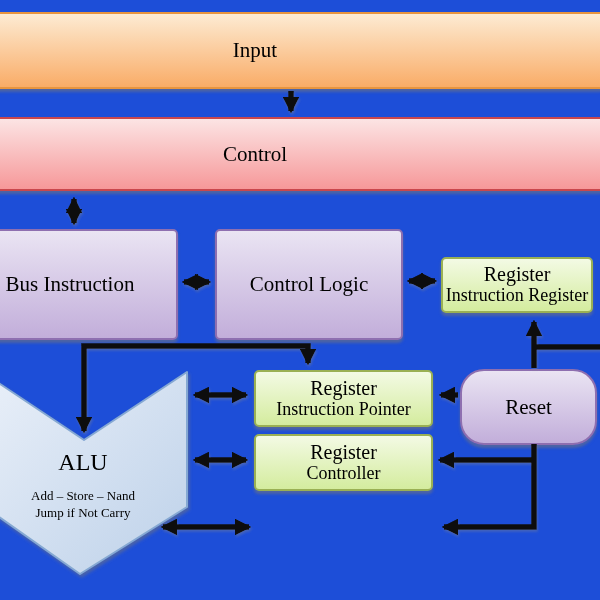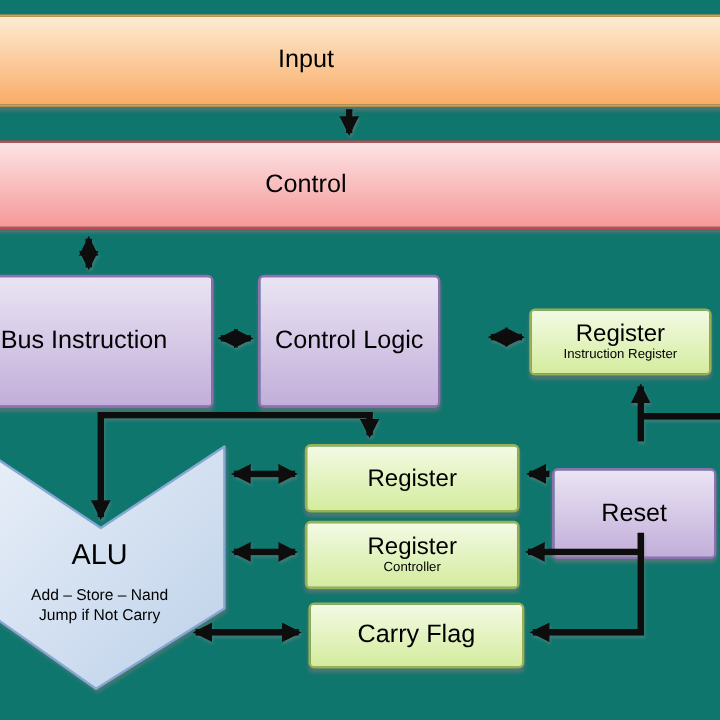--- a/index.html
+++ b/index.html
@@ -1,23 +1,23 @@
 <!DOCTYPE html>
 <html style="--orange_fill_top: #FDEBD3; --orange_fill_bottom: #F9AC67; --orange_border: #E8953F; --red_fill_top: #FCE4E4; --red_fill_bottom: #F69899; --red_border: #C9474D; --purple_fill_top: #EAE4F3; --purple_fill_bottom: #C2AEDA; --purple_border: #8E6FB0; --green_fill_top: #F3FAE4; --green_fill_bottom: #D4EC9E; --green_border: #9AB054; --blue_fill_top: #EAF0F9; --blue_fill_bottom: #BDD1E9; --blue_border: #85A8D3; --line: #0A0A0A;"><head>
 <meta charset="utf-8">
 <style>
   html,body{margin:0;padding:0;background:#fff;}
-  #canvas{position:relative;width:600px;height:600px;overflow:hidden;background:#0f766e;
-          font-family:Liberation Sans, sans-serif;color:#000;}
+  #canvas{position:relative;width:600px;height:600px;overflow:hidden;background:#1d4ed8;
+          font-family:Liberation Serif, serif;color:#000;}
   .box{position:absolute;box-sizing:border-box;border:2px solid;border-radius:5px;
        display:flex;flex-direction:column;align-items:center;justify-content:center;
        text-align:center;box-shadow:0 3px 3px rgba(120,120,120,.55);}
   .lbl{font-size:21px;line-height:1.15;}
   .lbl-sm{font-size:20px;line-height:1.1;}
-  .sub{font-size:11px;line-height:1.2;}
+  .sub{font-size:18px;line-height:1.2;}
   .orange{background:linear-gradient(var(--orange_fill_top),var(--orange_fill_bottom));
           border-color:var(--orange_border);}
   .red{background:linear-gradient(var(--red_fill_top),var(--red_fill_bottom));
        border-color:var(--red_border);}
   .purple{background:linear-gradient(var(--purple_fill_top),var(--purple_fill_bottom));
           border-color:var(--purple_border);}
   .green{background:linear-gradient(var(--green_fill_top),var(--green_fill_bottom));
          border-color:var(--green_border);}
   #wires{position:absolute;left:0;top:0;pointer-events:none;}
   .alu-text{position:absolute;left:-12px;width:190px;text-align:center;}
@@ -35,45 +35,43 @@
   </div>
 
   <div class="box red" style="left:-95px;top:117px;width:700px;height:74px;">
     <span class="lbl">Control</span>
   </div>
 
   <div class="box purple" style="left:-38px;top:229px;width:216px;height:111px;">
     <span class="lbl">Bus Instruction</span>
   </div>
 
-  <div class="box purple" style="left:215px;top:229px;width:152px;height:111px;">
+  <div class="box purple" style="left:215px;top:229px;width:188px;height:111px;">
     <span class="lbl">Control Logic</span>
   </div>
 
   <div class="box green" style="left:441px;top:257px;width:152px;height:56px;">
     <span class="lbl-sm">Register</span>
     <span class="sub">Instruction Register</span>
   </div>
 
-  <div class="box purple" style="left:460px;top:390px;width:137px;height:76px;">
+  <div class="box purple" style="left:460px;top:369px;width:137px;height:76px;border-radius:24px;">
     <span class="lbl">Reset</span>
   </div>
 
   <div class="box green" style="left:254px;top:370px;width:179px;height:57px;">
     <span class="lbl-sm">Register</span>
+    <span class="sub">Instruction Pointer</span>
   </div>
 
   <div class="box green" style="left:254px;top:434px;width:179px;height:57px;">
     <span class="lbl-sm">Register</span>
     <span class="sub">Controller</span>
   </div>
 
-  <div class="box green" style="left:257px;top:502px;width:180px;height:55px;">
-    <span class="lbl">Carry Flag</span>
-  </div>
 
   <svg id="wires" width="600" height="600" viewBox="0 0 600 600">
     <defs>
       <linearGradient id="aluGrad" x1="0" y1="0" x2="1" y2="1">
         <stop offset="0" style="stop-color:var(--blue_fill_top)"></stop>
         <stop offset="1" style="stop-color:var(--blue_fill_bottom)"></stop>
       </linearGradient>
       <filter id="softShadow" x="-20%" y="-20%" width="140%" height="140%">
         <feDropShadow dx="1.5" dy="2.5" stdDeviation="1.5" flood-color="#777777" flood-opacity="0.5"></feDropShadow>
       </filter>

